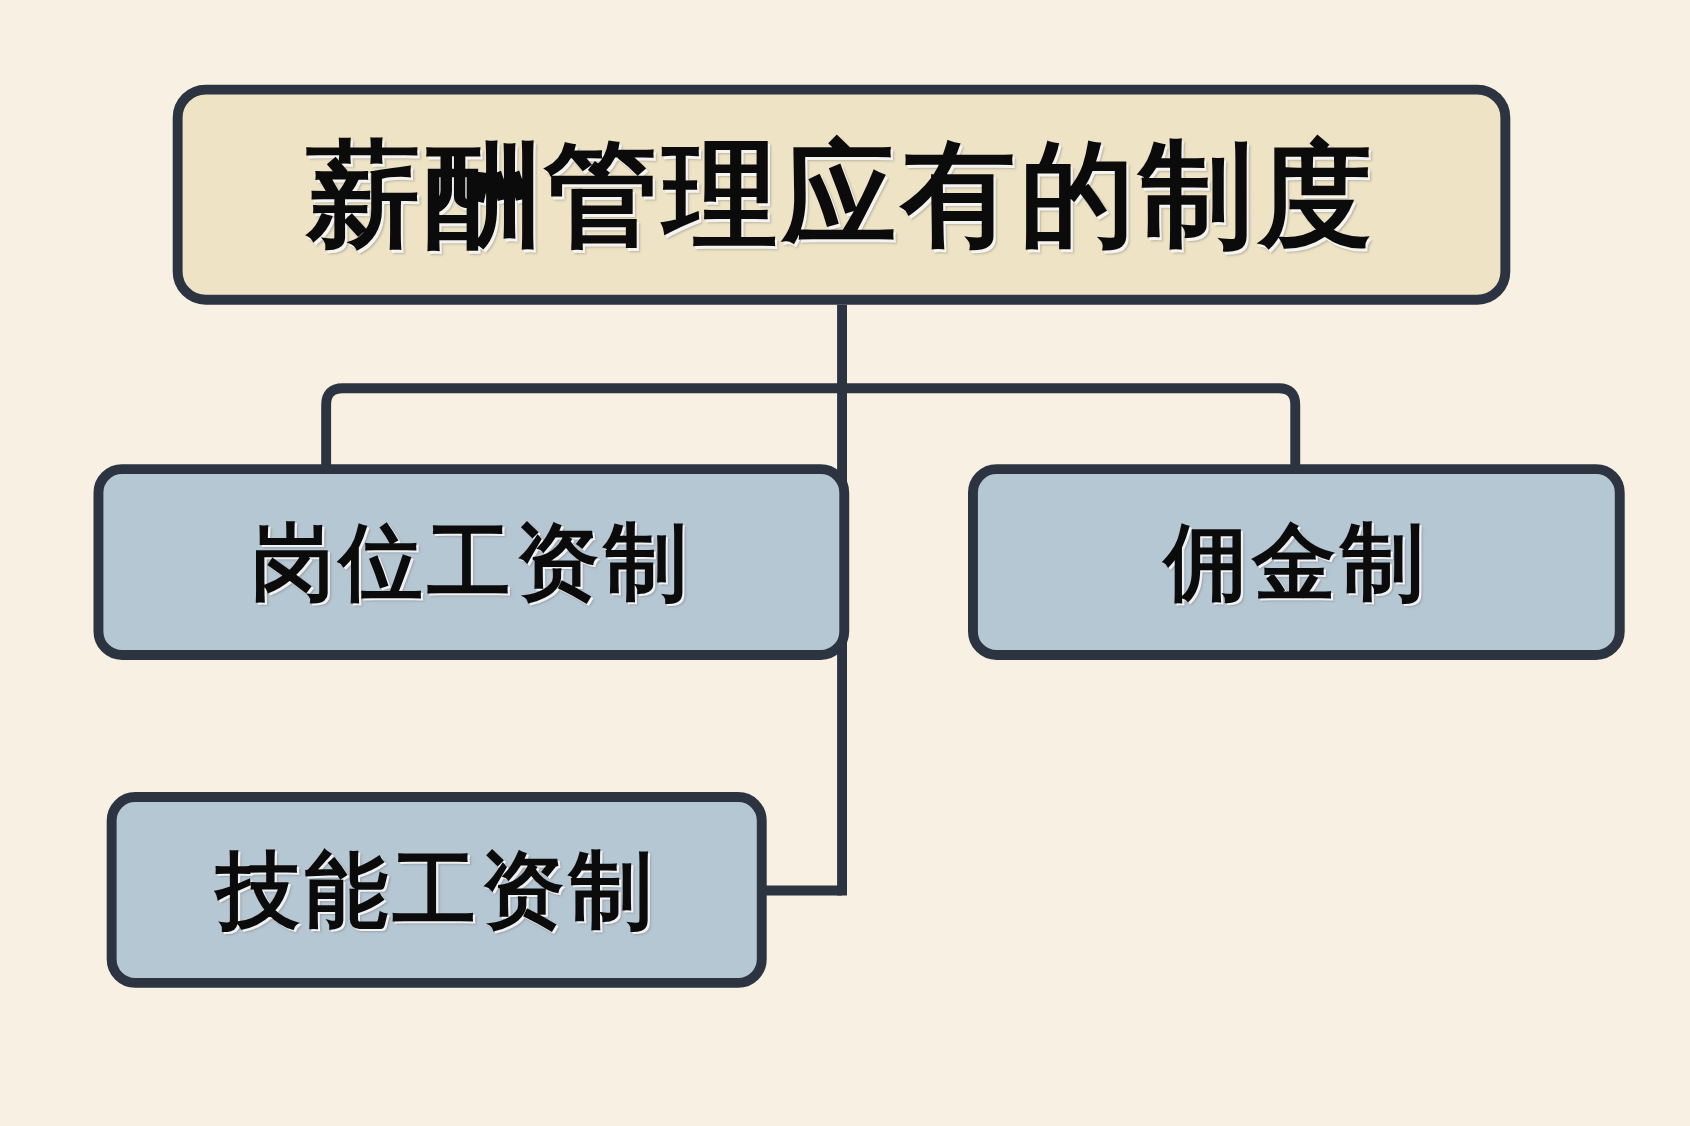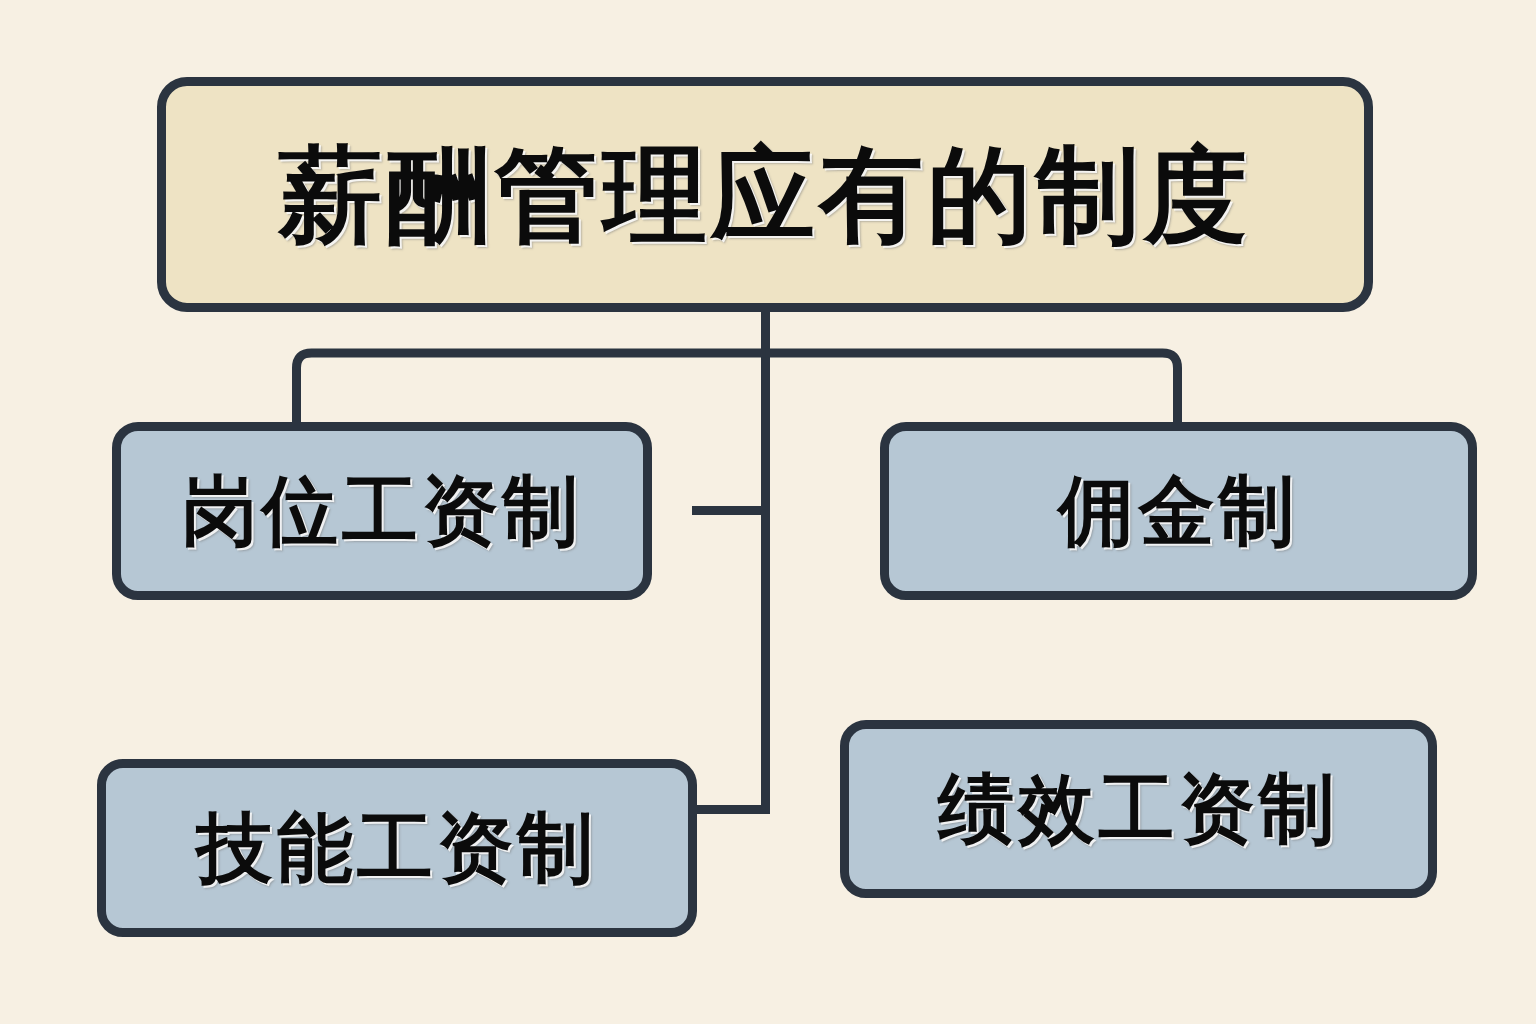--- a/index.html
+++ b/index.html
@@ -46,36 +46,36 @@
     white-space: nowrap;
     text-shadow:
       2px 2px 0 rgba(255,255,255,0.85),
       3px 3px 2px rgba(120,120,120,0.45);
   }
   
   #node-root {
     left: 157px;
     top: 77px;
     width: 1216px;
-    height: 235px;
+    height: 200px;
     background: #eee3c4;
     border-radius: 30px;
   }
   #node-root .node-label {
     font-size: 104px;
     letter-spacing: 0.04em;
   }
   
   .node-child {
     background: #b6c7d4;
     height: 178px;
   }
-  #node-child-0 { left: 112px;  top: 422px; width: 540px; }
+  #node-child-0 { left: 85px;  top: 422px; width: 687px; }
   #node-child-1 { left: 840px; top: 422px; width: 597px; margin-left: 40px; }
-  #node-child-2 { left: 97px;  top: 720px; width: 600px; margin-top: 39px; }
+  #node-child-2 { left: 97px;  top: 720px; width: 600px; }
   #node-child-3 { left: 840px; top: 720px; width: 597px; }
   .node-child .node-label {
     font-size: 76px;
   }
 </style>
 </head>
 <body>
 
 <div id="diagram-root">
 
@@ -102,17 +102,14 @@
   </div>
 
   <div class="node node-child" id="node-child-1">
     <span class="node-label">佣金制</span>
   </div>
 
   <div class="node node-child" id="node-child-2">
     <span class="node-label">技能工资制</span>
   </div>
 
-  <div class="node node-child" id="node-child-3">
-    <span class="node-label">绩效工资制</span>
-  </div>
 
 </div>
 
 </body></html>

